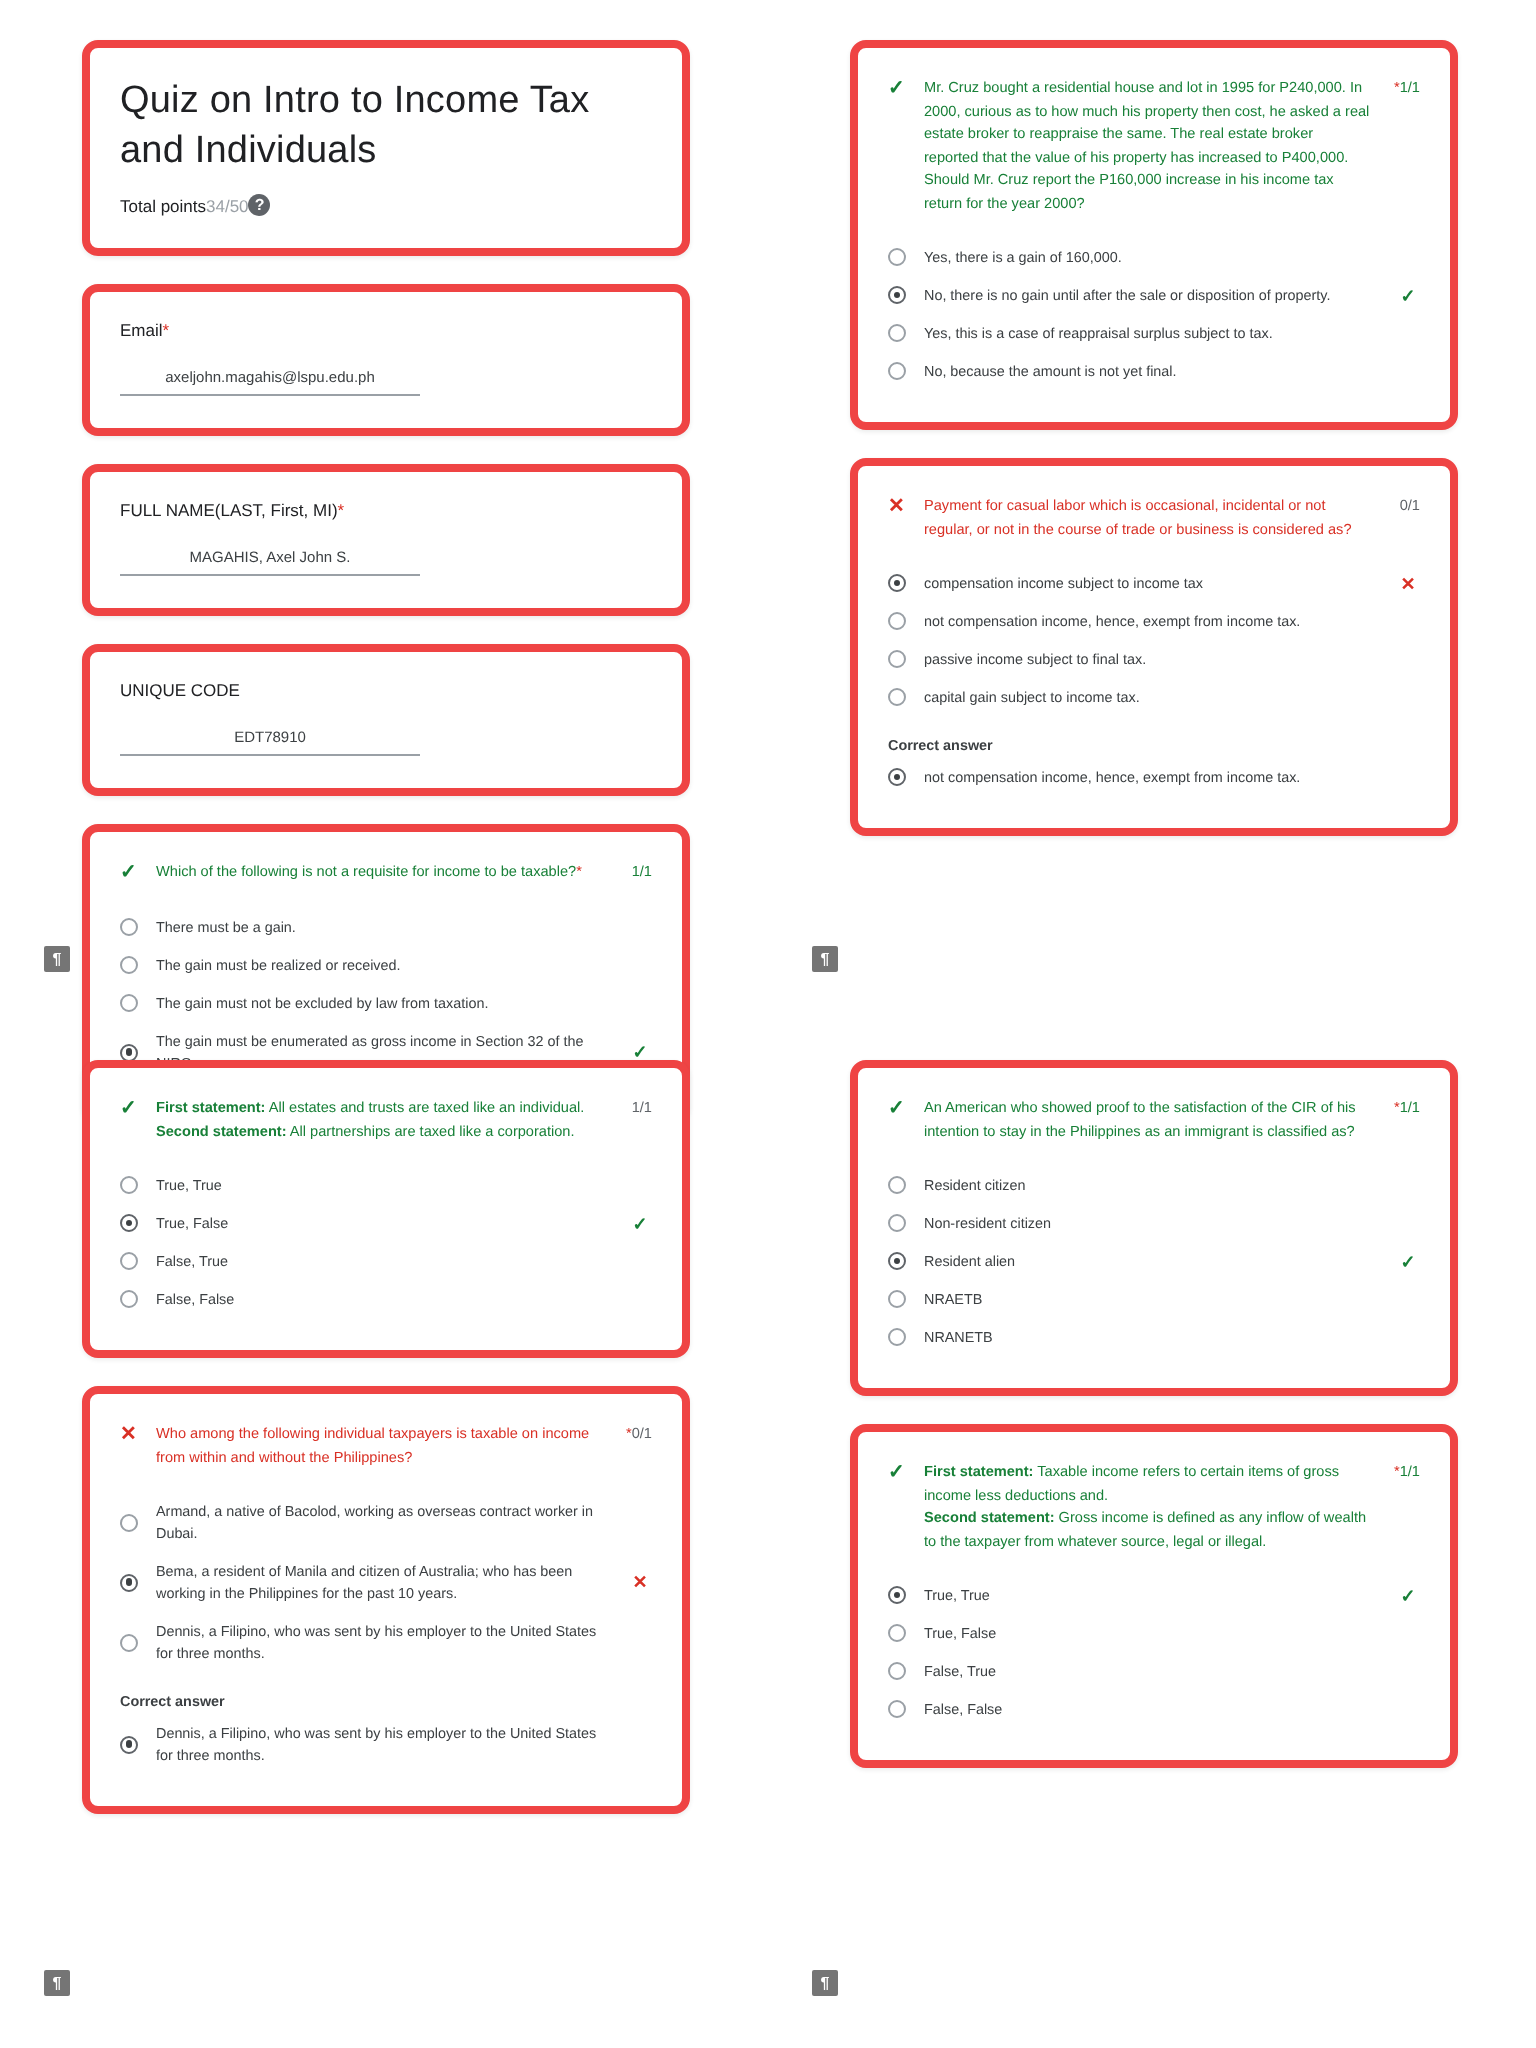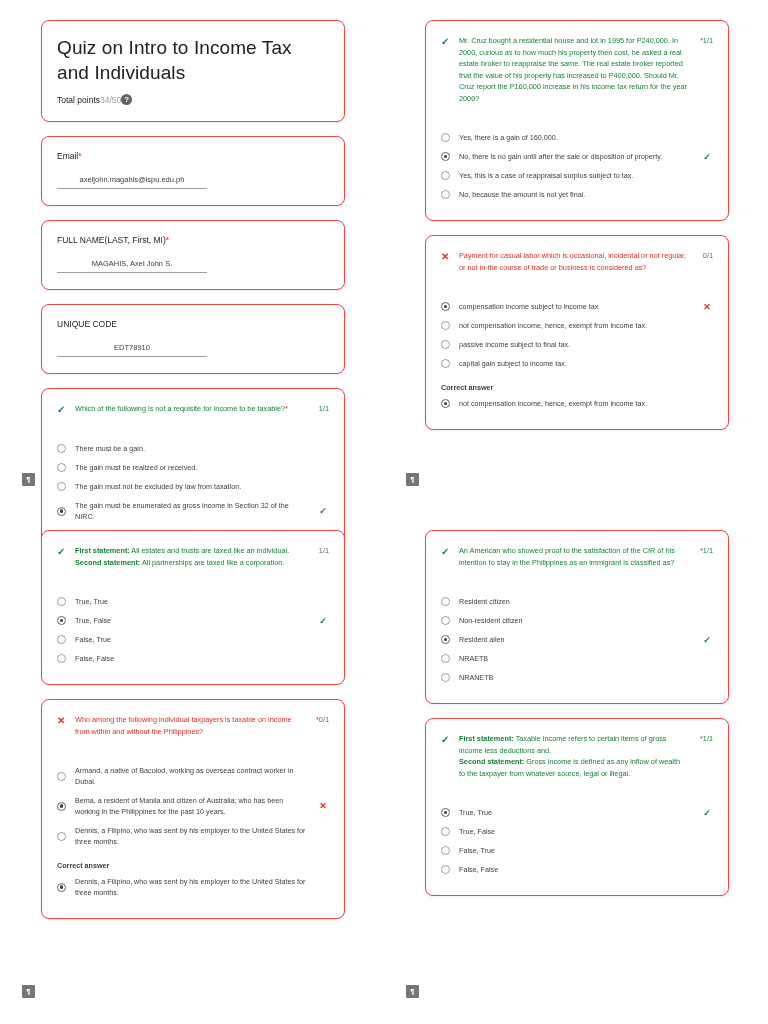--- a/index.html
+++ b/index.html
@@ -18,21 +18,21 @@
     position: absolute;
     width: 304px;
   }
   .col-left  { left: 41px; }
   .col-right { left: 425px; }
   .band-top    { top: 20px; }
   .band-bottom { top: 530px; }
 
   .card {
     background: #ffffff;
-    border: 1px solid #ef4444;
+    border: 4px solid #ef4444;
     border-radius: 8px;
     box-shadow: 0 1px 2px rgba(60,64,67,0.10);
     margin-bottom: 14px;
     padding: 14px 15px 16px 15px;
   }
 
   
   .quiz-title {
     font-size: 19px;
     line-height: 25px;
@@ -103,21 +103,21 @@
     flex: 0 0 auto;
     font-size: 7.3px;
     line-height: 11.5px;
     padding-left: 5px;
     white-space: nowrap;
   }
   .q-score.ok  { color: #188038; }
   .q-score.bad { color: #5f6368; text-align: center; }
   .q-score .req { color: #d93025; }
 
-  .options { margin-top: 24px; }
+  .options { margin-top: 12px; }
   .opt {
     display: flex;
     align-items: center;
     gap: 9px;
     padding: 4px 0;
     min-height: 17px;
   }
   .radio {
     flex: 0 0 auto;
     width: 9px; height: 9px;

